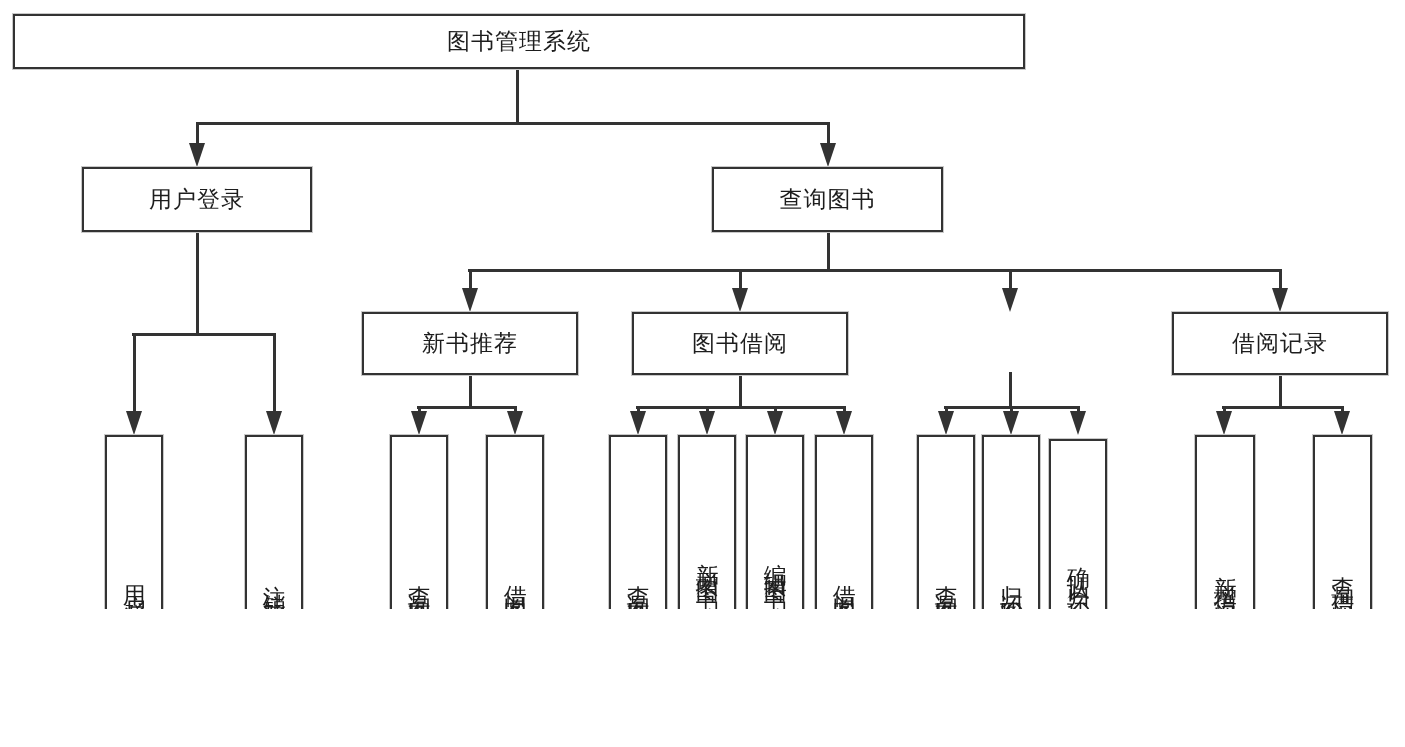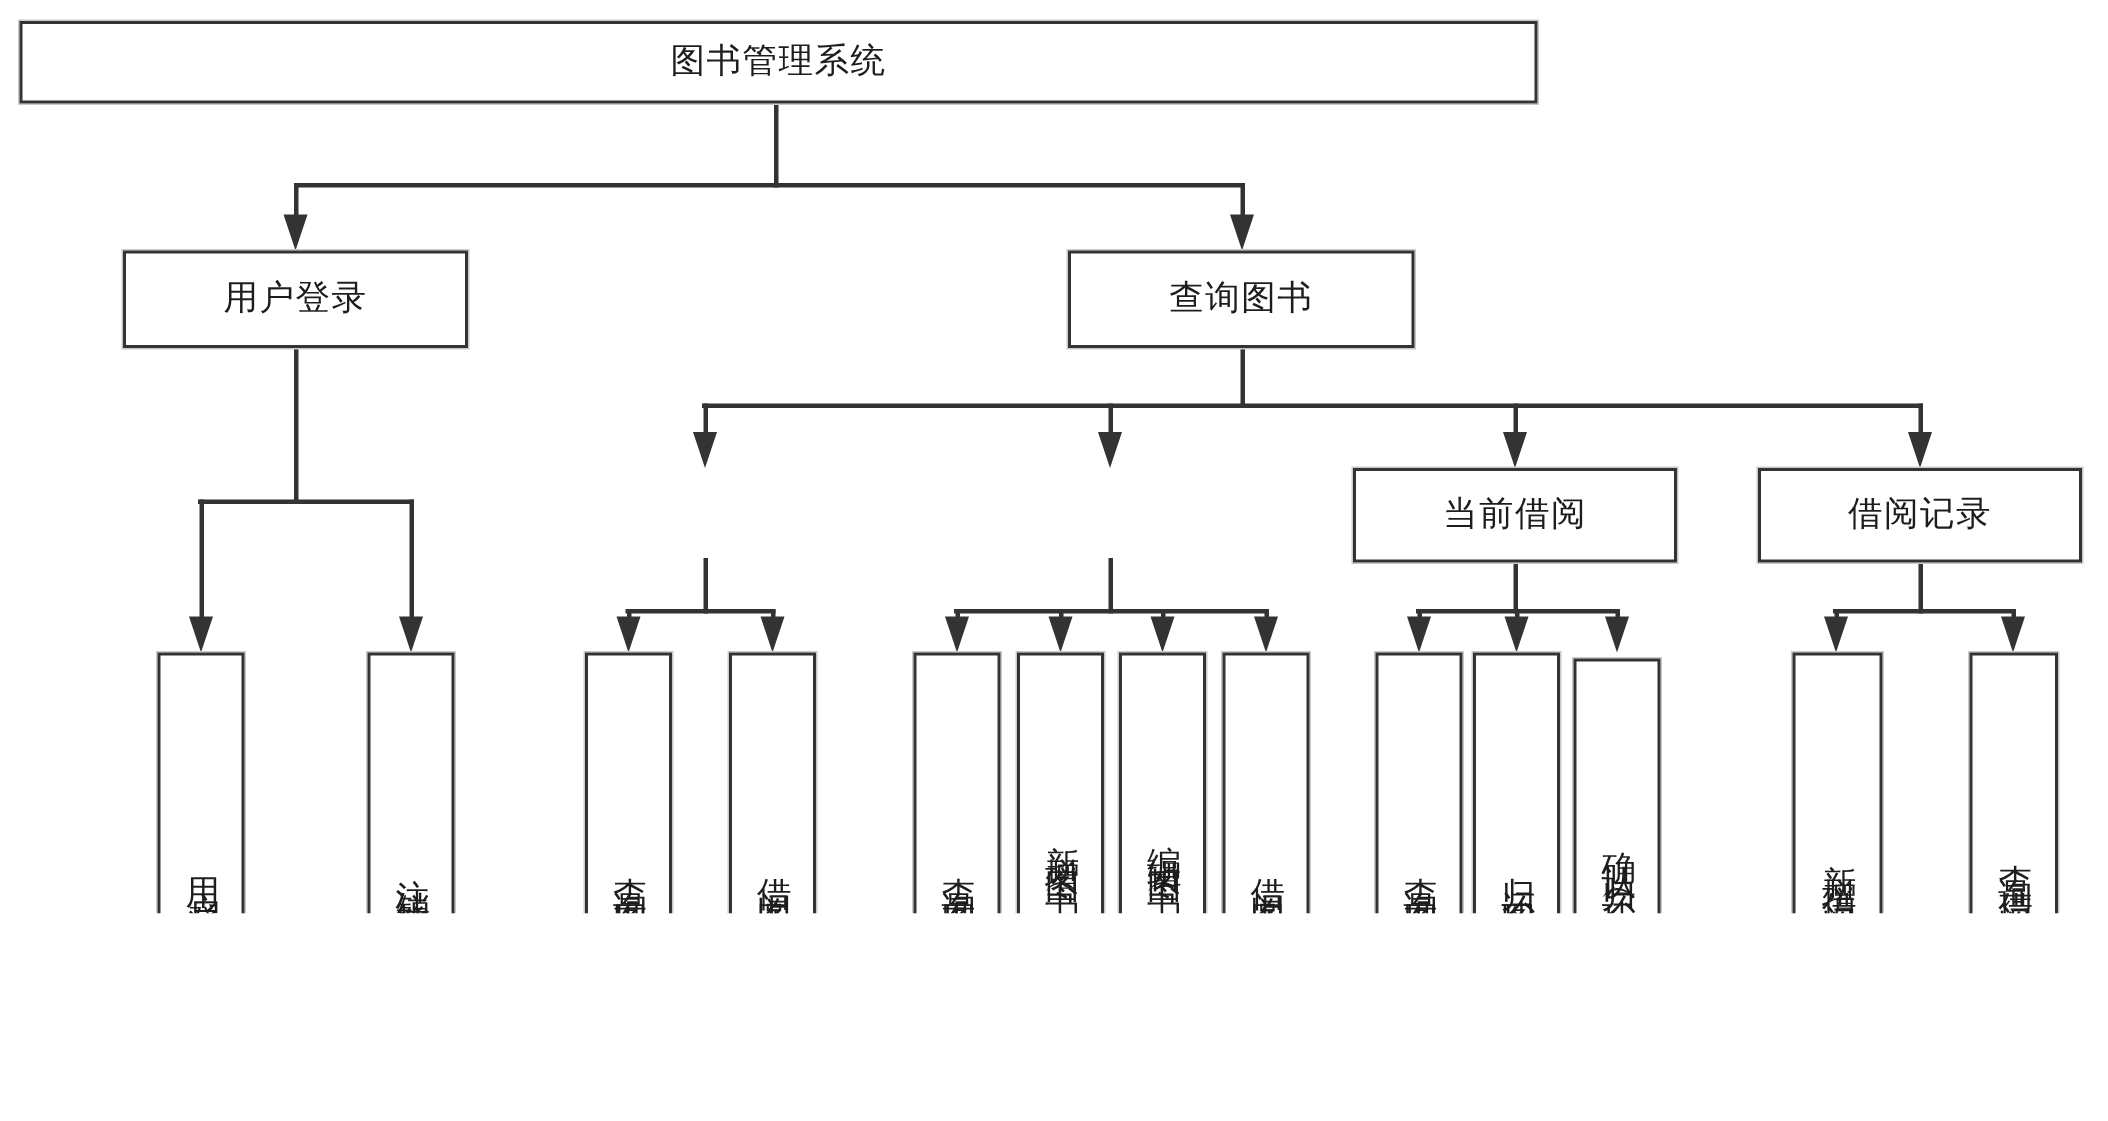--- a/index.html
+++ b/index.html
@@ -92,21 +92,22 @@
   <div class="vline" style="left:1223px;top:406px;height:7px"></div>
   <div class="ahead" style="left:1216px;top:411px"></div>
   <div class="vline" style="left:1341px;top:406px;height:7px"></div>
   <div class="ahead" style="left:1334px;top:411px"></div>
 
   <div class="box" style="left:13px;top:14px;width:1012px;height:55px">图书管理系统</div>
 
   <div class="box" style="left:82px;top:167px;width:230px;height:65px">用户登录</div>
   <div class="box" style="left:712px;top:167px;width:231px;height:65px">查询图书</div>
 
-  <div class="box" style="left:902px;top:312px;width:216px;height:63px">当前借阅</div>
+  <div class="box" style="left:362px;top:312px;width:216px;height:63px">新书推荐</div>
+  <div class="box" style="left:632px;top:312px;width:216px;height:63px">图书借阅</div>
   <div class="box" style="left:1172px;top:312px;width:216px;height:63px">借阅记录</div>
 
   <div class="box" style="left:105px;top:435px;width:58px;height:300px">
     <span class="vtext">用户登录</span>
   </div>
   <div class="box" style="left:245px;top:435px;width:58px;height:300px">
     <span class="vtext">注销登录</span>
   </div>
 
   <div class="box" style="left:390px;top:435px;width:58px;height:300px">

